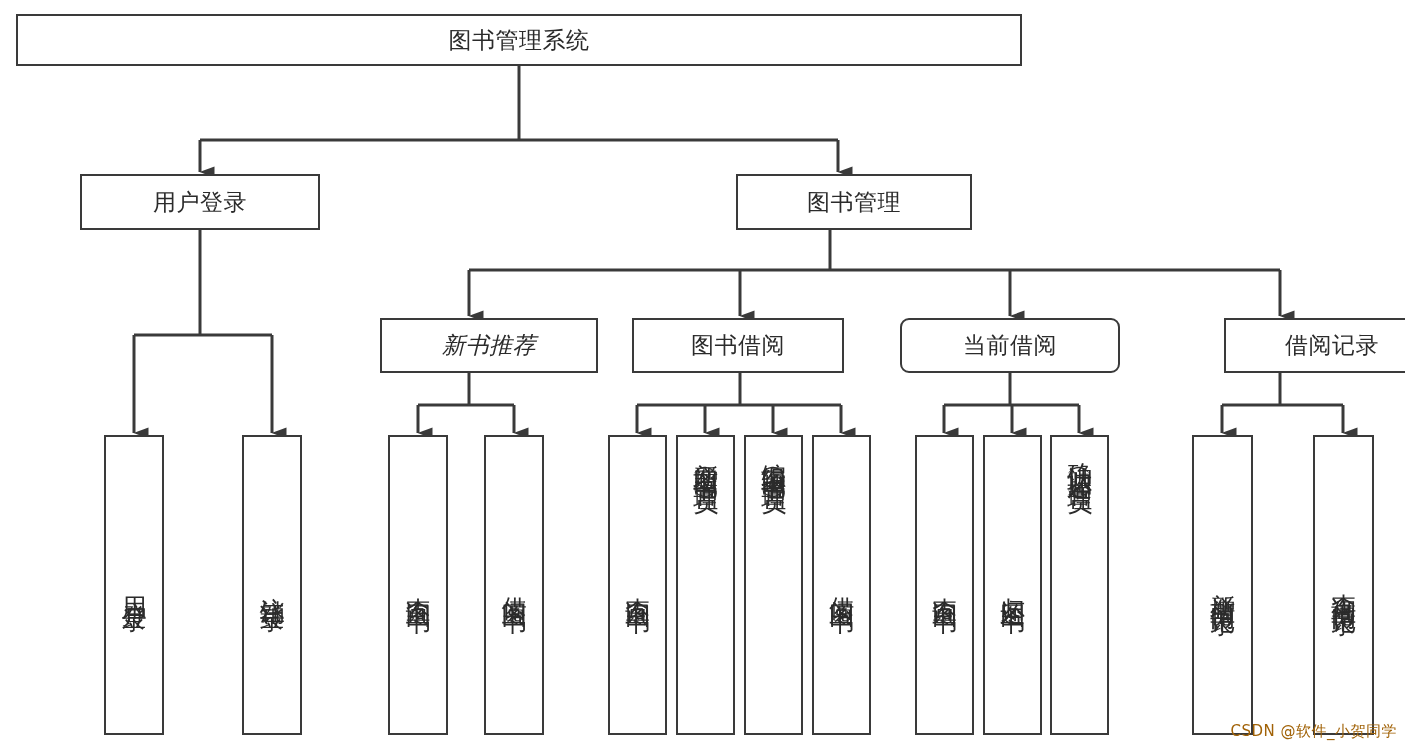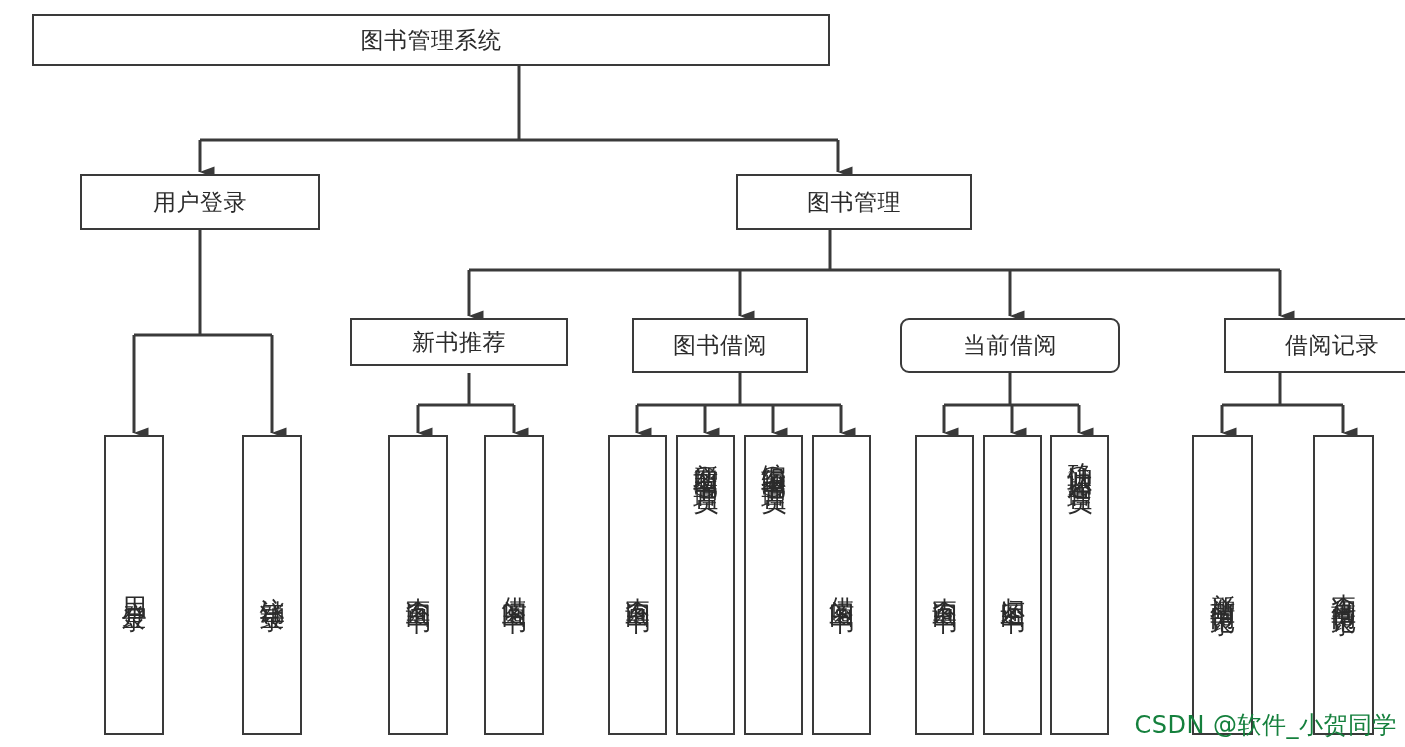--- a/index.html
+++ b/index.html
@@ -64,22 +64,22 @@
   .node-leaf.topalign .lbl {
     margin-top: 6px;
   }
   .node-leaf.center {
     align-items: center;
   }
   .watermark {
     position: absolute;
     right: 8px;
     bottom: 6px;
-    font-size: 24px;
-    color: #15803d;
+    font-size: 15px;
+    color: #a16207;
     letter-spacing: 0.5px;
     white-space: nowrap;
   }
 </style>
 </head>
 <body>
 
 <div id="canvas">
 
   <svg id="edges" viewBox="0 0 1405 747" xmlns="http://www.w3.org/2000/svg">
@@ -125,35 +125,35 @@
       <path d="M1012,405 L1012,433" marker-end="url(#arw)"></path>
       <path d="M1079,405 L1079,433" marker-end="url(#arw)"></path>
 
       <path d="M1280,373 L1280,405"></path>
       <path d="M1222,405 L1343,405"></path>
       <path d="M1222,405 L1222,433" marker-end="url(#arw)"></path>
       <path d="M1343,405 L1343,433" marker-end="url(#arw)"></path>
     </g>
   </svg>
 
-  <div class="node node-root" id="n-root" style="left: 16px; top: 14px; width: 798px; height: 52px; margin-left: 16px;">
+  <div class="node node-root" id="n-root" style="left: 16px; top: 14px; width: 1006px; height: 52px;">
     <span class="lbl">图书管理系统</span>
   </div>
 
   <div class="node node-branch" id="n-l2-0" style="left: 80px; top: 174px; width: 240px; height: 56px;">
     <span class="lbl">用户登录</span>
   </div>
   <div class="node node-branch" id="n-l2-1" style="left: 712px; top: 174px; width: 236px; height: 56px; margin-left: 24px;">
     <span class="lbl">图书管理</span>
   </div>
 
-  <div class="node node-branch" id="n-l3-0" style="left: 350px; top: 318px; width: 218px; height: 48px;">
+  <div class="node node-branch" id="n-l3-0" style="left: 380px; top: 318px; width: 218px; height: 55px; font-style: italic;">
     <span class="lbl">新书推荐</span>
   </div>
-  <div class="node node-branch" id="n-l3-1" style="left: 632px; top: 318px; width: 176px; height: 55px;">
+  <div class="node node-branch" id="n-l3-1" style="left: 632px; top: 318px; width: 212px; height: 55px;">
     <span class="lbl">图书借阅</span>
   </div>
   <div class="node node-branch" id="n-l3-2" style="left: 900px; top: 318px; width: 220px; height: 55px; border-radius: 9px;">
     <span class="lbl">当前借阅</span>
   </div>
   <div class="node node-branch" id="n-l3-3" style="left: 1224px; top: 318px; width: 216px; height: 55px;">
     <span class="lbl">借阅记录</span>
   </div>
 
   <div class="node node-leaf center" id="n-leaf-0" style="left: 104px; top: 435px; width: 60px; height: 300px;">

